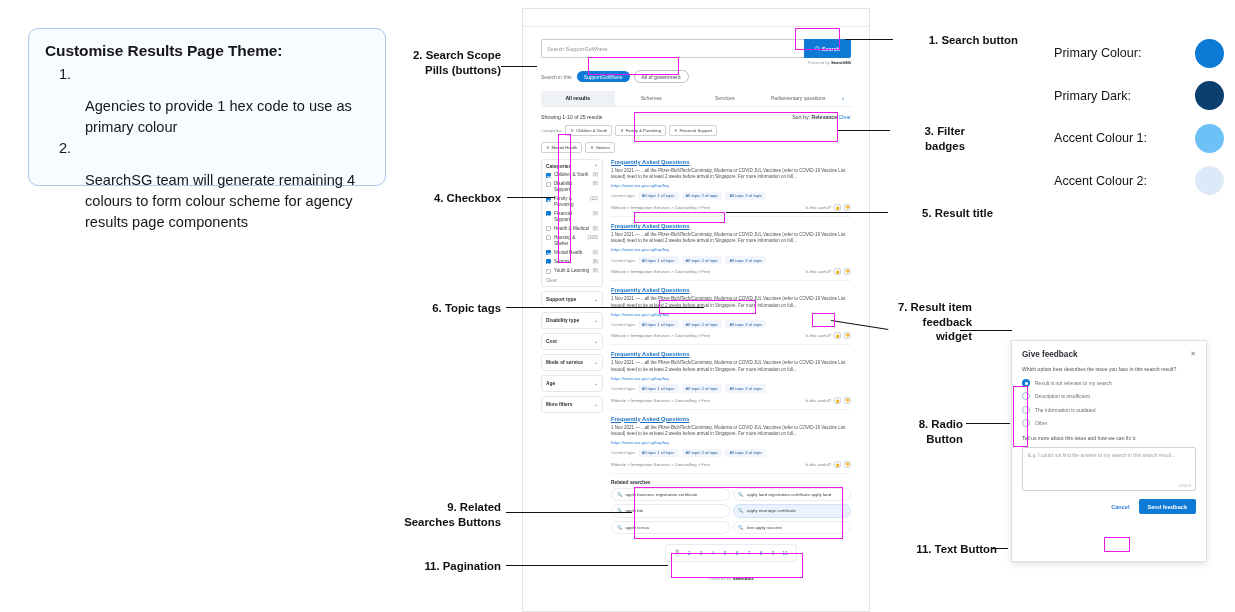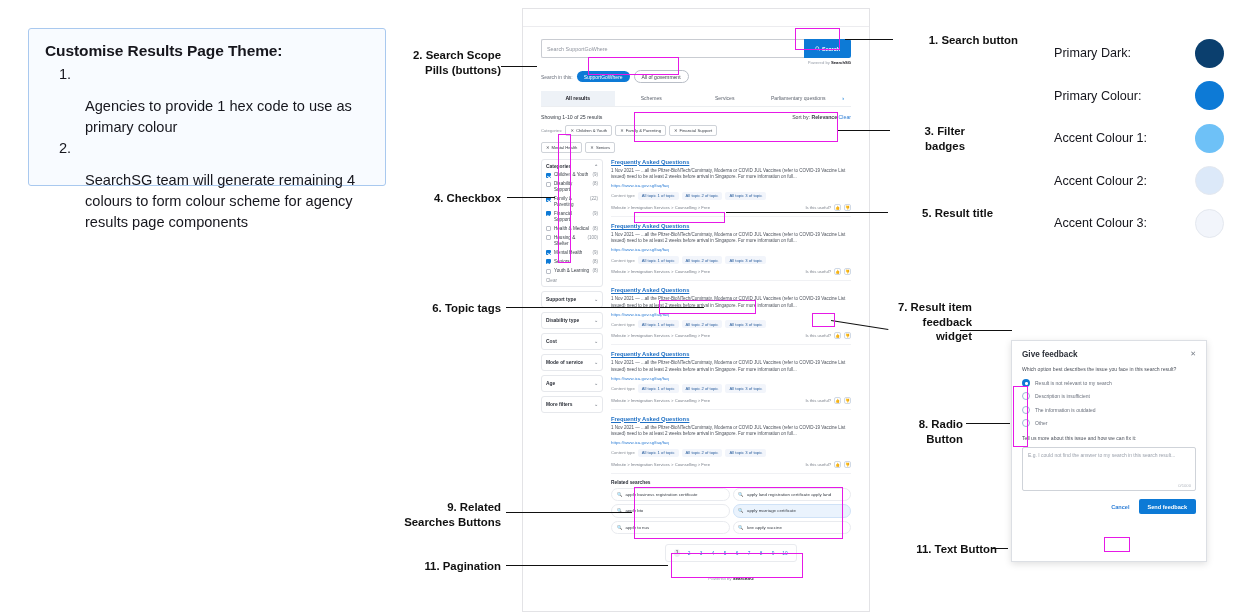--- a/index.html
+++ b/index.html
@@ -5,21 +5,21 @@
   * { box-sizing: border-box; margin:0; padding:0; }
   html,body { width:1235px; height:612px; background:#ffffff; overflow:hidden;
     font-family:"Liberation Sans", sans-serif; color:#16161d; }
   #stage { position:relative; width:1235px; height:612px; }
 
   
   .abs { position:absolute; }
 
   
   #note { left:28px; top:28px; width:358px; height:158px;
-    background:#f8fbff; border:1px solid #a9c9ef; border-radius:3px;
+    background:#f8fbff; border:1px solid #a9c9ef; border-radius:10px;
     padding:13px 16px 0 16px; }
   #note h1 { font-size:15.5px; font-weight:bold; letter-spacing:-.1px; margin-bottom:4px; }
   #note ol { list-style:none; }
   #note li { display:flex; font-size:14.6px; line-height:1.42; margin-top:1px; }
   #note li .num { width:40px; flex:none; padding-left:14px; }
   #note li .txt { flex:1;margin-top:32px; }
 
   
   .anno { font-size:11.4px; font-weight:bold; line-height:1.28; color:#111; }
   .anno.r { text-align:right; }
@@ -171,38 +171,34 @@
       </li>
       <li>
         <span class="num">2.</span>
         <span class="txt">SearchSG team will generate remaining 4 colours to form colour scheme for agency results page components</span>
       </li>
     </ol>
   </div>
 
   <div class="abs" id="legend">
     <div class="swrow">
+      <span class="lbl">Primary Colour:</span>
+      <span class="sw" id="sw0" style="background: rgb(13, 122, 214);"></span>
+    </div>
+    <div class="swrow">
       <span class="lbl">Primary Dark:</span>
       <span class="sw" id="sw1" style="background: rgb(11, 63, 110);"></span>
-    </div>
-    <div class="swrow">
-      <span class="lbl">Primary Colour:</span>
-      <span class="sw" id="sw0" style="background: rgb(13, 122, 214);"></span>
     </div>
     <div class="swrow">
       <span class="lbl">Accent Colour 1:</span>
       <span class="sw" id="sw2" style="background: rgb(110, 193, 247);"></span>
     </div>
     <div class="swrow">
       <span class="lbl">Accent Colour 2:</span>
       <span class="sw pale" id="sw3" style="background: rgb(220, 233, 249);"></span>
-    </div>
-    <div class="swrow">
-      <span class="lbl">Accent Colour 3:</span>
-      <span class="sw pale" id="sw4" style="background: rgb(242, 245, 251);"></span>
     </div>
   </div>
 
   <div class="abs" id="mock">
     <div class="topbar"></div>
     <div class="page">
 
       <div class="searchrow">
         <div class="sinput">Search SupportGoWhere</div>
         <div class="sbtn" id="searchBtn" style="background: rgb(13, 122, 214);">

